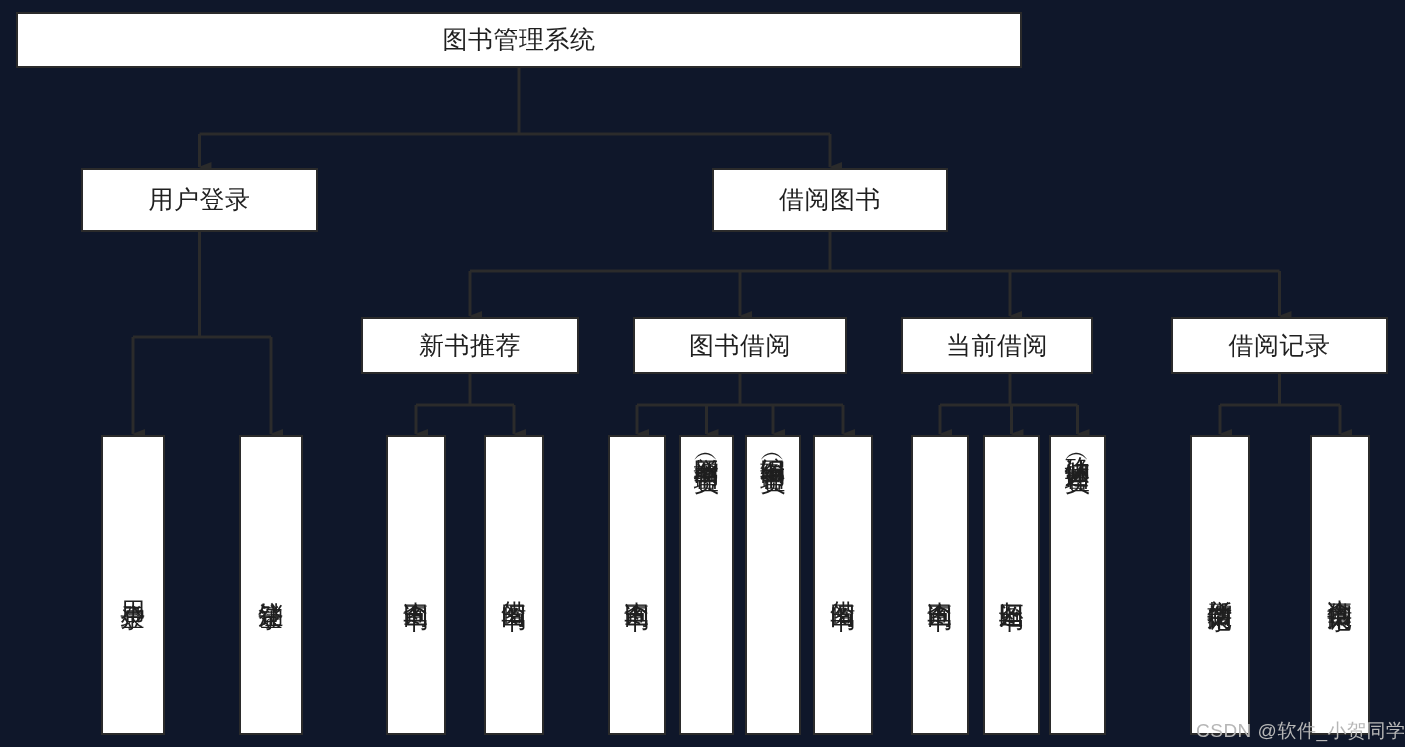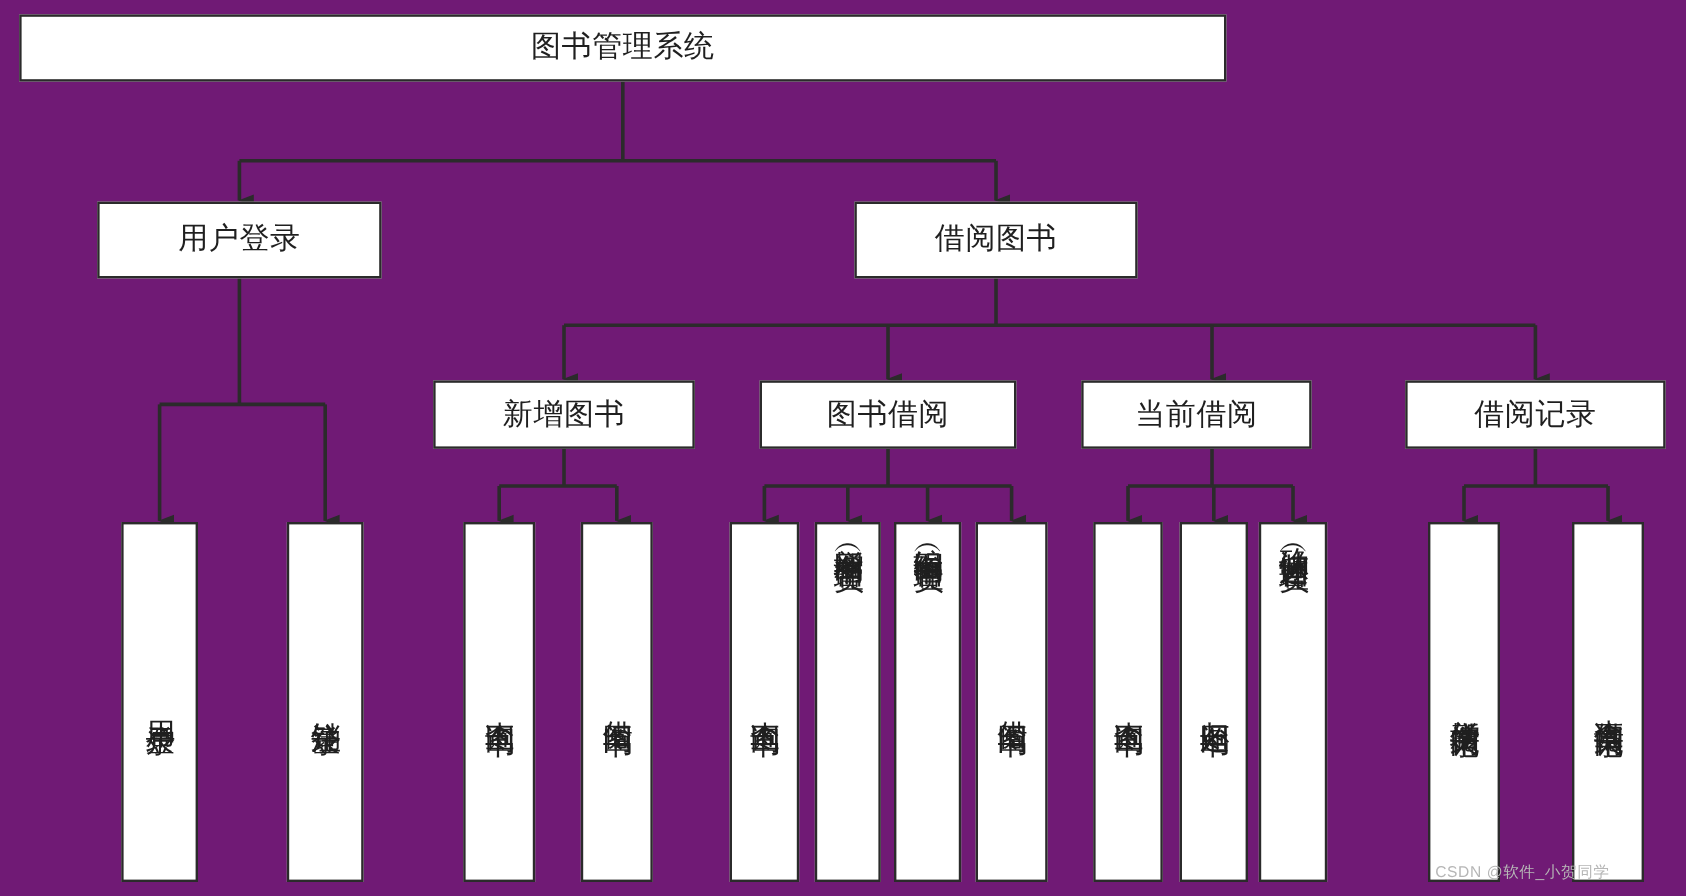--- a/index.html
+++ b/index.html
@@ -7,21 +7,21 @@
     padding: 0;
     background: #ffffff;
   }
   body {
     font-family: "Liberation Sans", "DejaVu Sans", sans-serif;
   }
   #canvas {
     position: relative;
     width: 1405px;
     height: 747px;
-    background: #701a75;
+    background: #0f172a;
     overflow: hidden;
   }
   #edges {
     position: absolute;
     left: 0;
     top: 0;
     width: 1405px;
     height: 747px;
     pointer-events: none;
   }
@@ -53,21 +53,21 @@
     line-height: 1.22;
     letter-spacing: 2px;
     white-space: nowrap;
     display: block;
   }
   .node-v.centered {
     align-items: center;
   }
   .watermark {
     position: absolute;
-    font-size: 13px;
+    font-size: 19px;
     color: #b6b6b6;
     white-space: nowrap;
     letter-spacing: 0.5px;
   }
 </style>
 </head>
 <body>
 
 <div id="canvas">
 
@@ -119,21 +119,21 @@
     </div>
 
   <div class="node node-h" style="left: 81px; top: 168px; width: 237px; height: 64px;">
       <span>用户登录</span>
     </div>
   <div class="node node-h" style="left: 712px; top: 168px; width: 236px; height: 64px;">
       <span>借阅图书</span>
     </div>
 
   <div class="node node-h" style="left: 361px; top: 317px; width: 218px; height: 57px;">
-      <span>新增图书</span>
+      <span>新书推荐</span>
     </div>
   <div class="node node-h" style="left: 633px; top: 317px; width: 214px; height: 57px;">
       <span>图书借阅</span>
     </div>
   <div class="node node-h" style="left: 901px; top: 317px; width: 192px; height: 57px;">
       <span>当前借阅</span>
     </div>
   <div class="node node-h" style="left: 1171px; top: 317px; width: 217px; height: 57px; align-items: center;">
       <span>借阅记录</span>
     </div>

